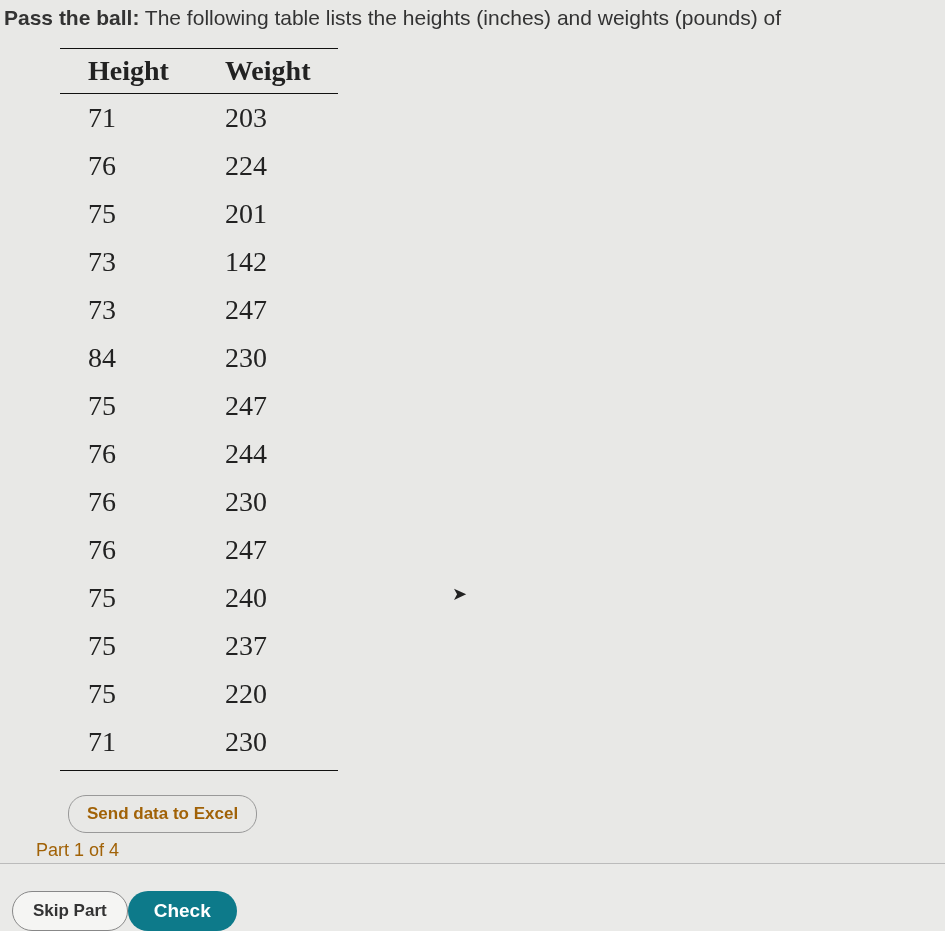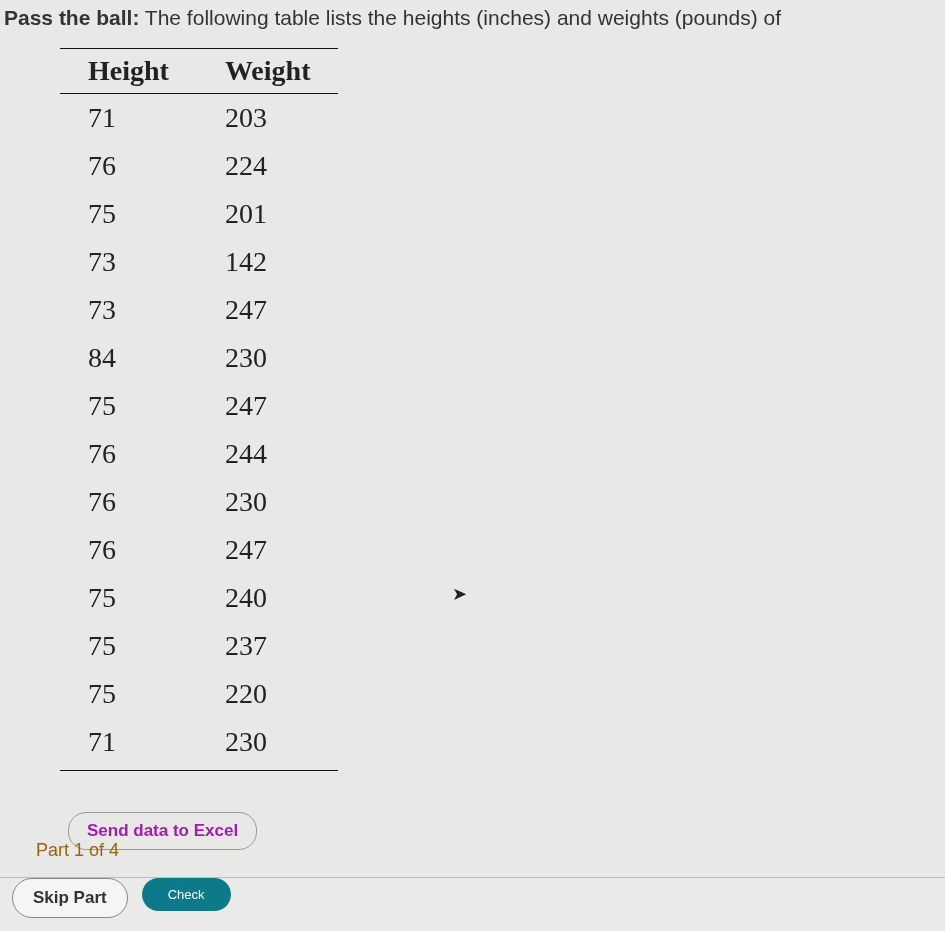--- a/index.html
+++ b/index.html
@@ -43,68 +43,67 @@
     }
     .data-table td {
       padding: 8px 28px;
     }
     .data-table tbody tr:last-child td {
       border-bottom: 1.5px solid #111;
       padding-bottom: 12px;
     }
     .send-excel-btn {
       display: inline-block;
-      margin-top: 41px;
+      margin-top: 24px;
       margin-left: 8px;
       padding: 8px 18px;
       border: 1.5px solid #999;
       border-radius: 18px;
       background: #e8e8e6;
       font-size: 17px;
       font-weight: bold;
-      color: #a21caf;
+      color: #a16207;
       cursor: pointer;
     }
     .part-label {
       position: absolute;
       left: 36px;
       bottom: 70px;
       font-size: 18px;
       color: #a16207;
     }
     .bottom-bar {
       position: absolute;
       left: 0;
       right: 0;
       bottom: 0;
-      height: 54px;
+      height: 68px;
       border-top: 1.5px solid #bbb;
       background: #eaeae8;
       display: flex;
-      align-items: flex-start;
+      align-items: flex-end;
       padding-left: 12px;
-      gap: 14px;
     }
     .skip-part-btn {
       padding: 9px 20px;
       border: 1.5px solid #888;
       border-radius: 20px;
       background: #f5f5f3;
       font-size: 17px;
       font-weight: bold;
       color: #333;
       cursor: pointer;
     }
     .check-btn {
       padding: 9px 26px;
       border: none;
       border-radius: 20px;
       background: #0d7a8a;
-      font-size: 13px;
-      font-weight: normal;
+      font-size: 19px;
+      font-weight: bold;
       color: #fff;
       cursor: pointer;
     }
     .cursor-icon {
       position: absolute;
       left: 452px;
       top: 583px;
       font-size: 18px;
       color: #222;
       pointer-events: none;

